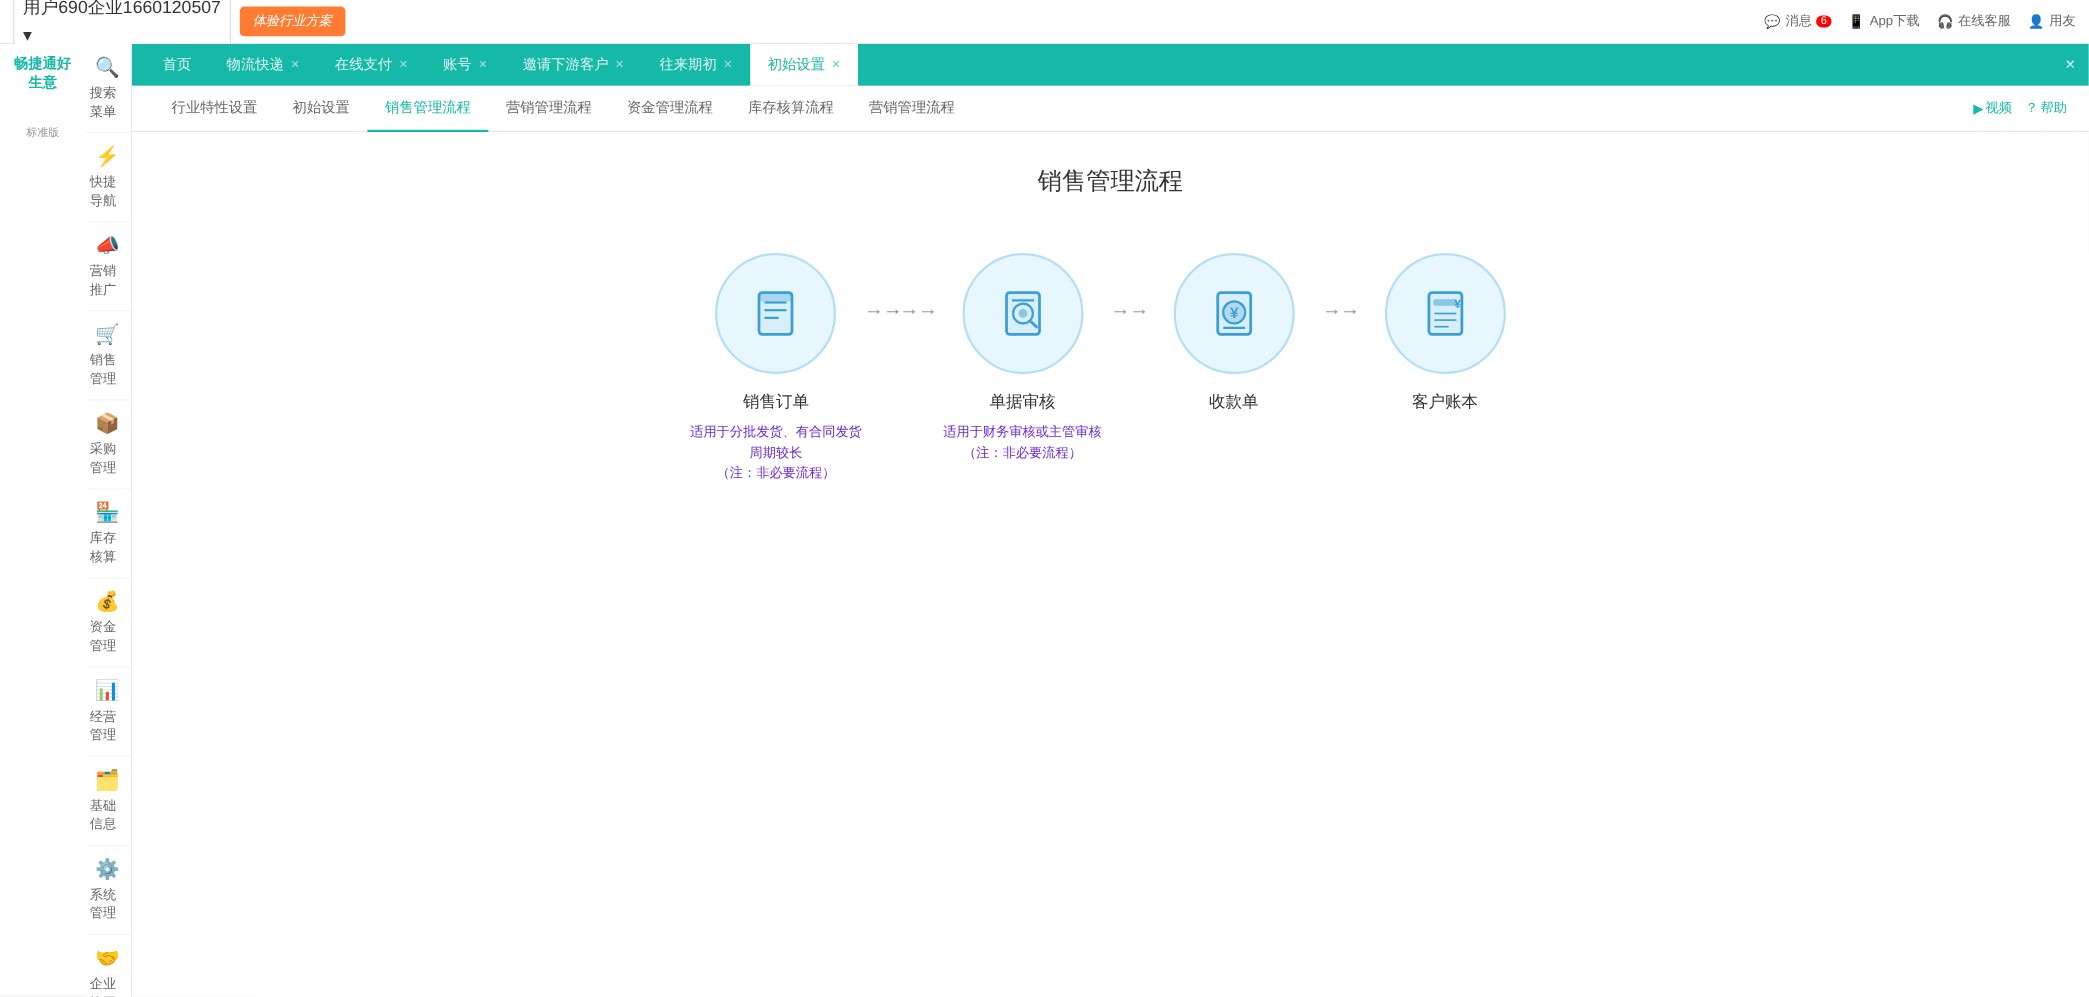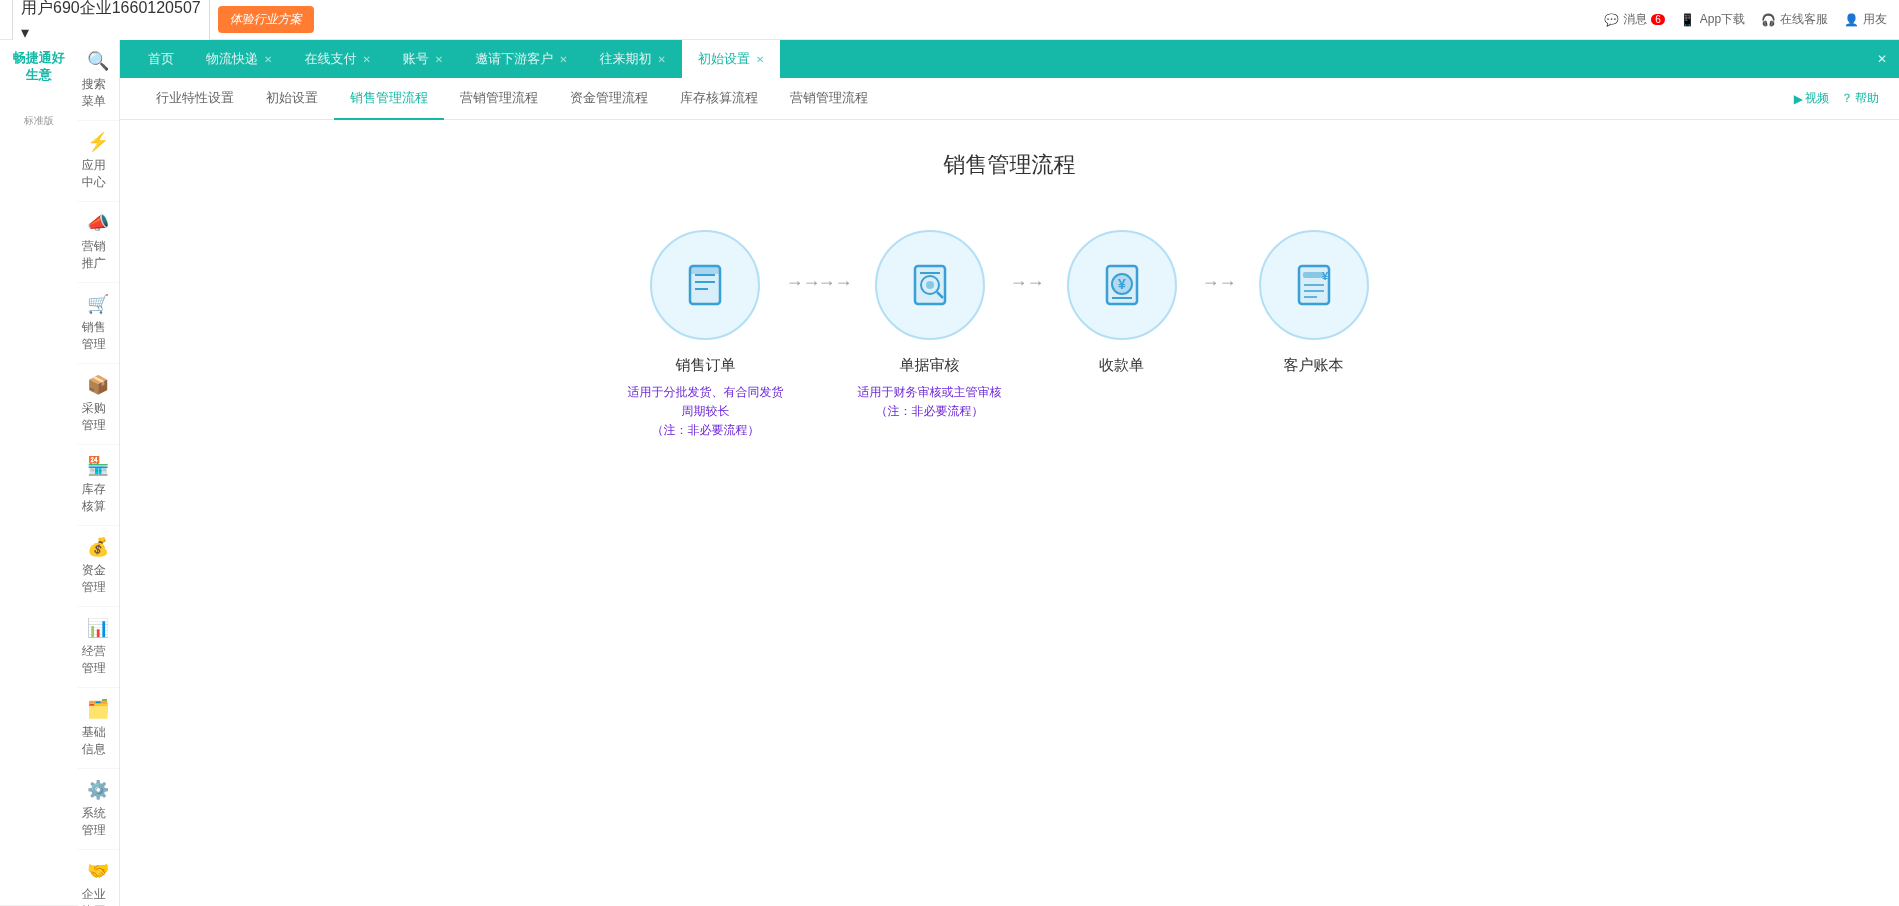--- a/index.html
+++ b/index.html
@@ -210,21 +210,21 @@
       <div class="logo-sub">标准版</div>
     </div>
     <div id="sidebar-items-container">
 
     <div class="sidebar-item">
           <span class="icon">🔍</span>
           <span>搜索菜单</span>
         </div>
         <div class="sidebar-item">
           <span class="icon">⚡</span>
-          <span>应用中心</span>
+          <span>快捷导航</span>
         </div>
         <div class="sidebar-item">
           <span class="icon">📣</span>
           <span>营销推广</span>
         </div>
         <div class="sidebar-item">
           <span class="icon">🛒</span>
           <span>销售管理</span>
         </div>
         <div class="sidebar-item">

